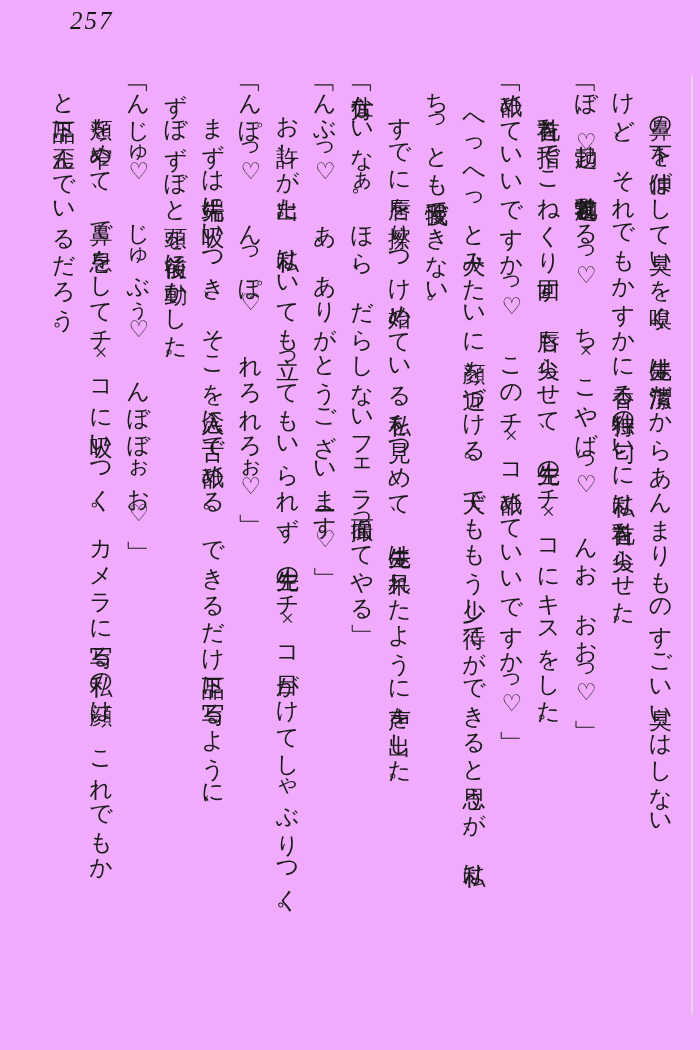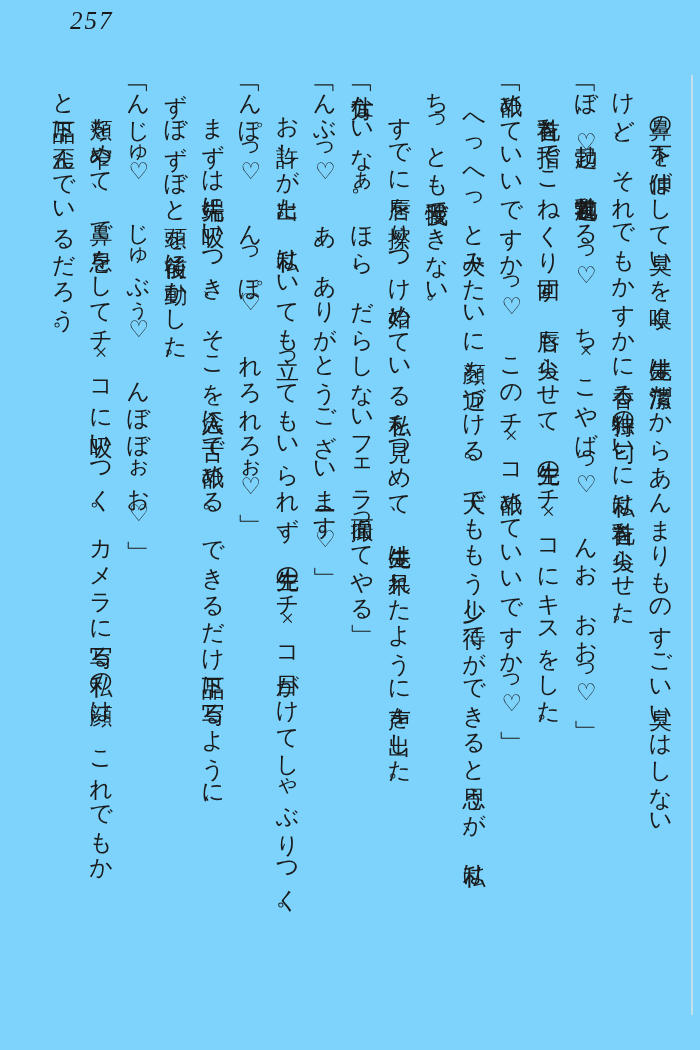--- a/index.html
+++ b/index.html
@@ -44,21 +44,21 @@
   }
   .text-block p {
     margin: 0;
     padding: 0;
     white-space: nowrap;
   }
 </style>
 </head>
 <body>
 
-<div class="page" style="background: #7dd3fc; color: rgb(26, 26, 26);">
+<div class="page" style="background: #f0abfc; color: rgb(26, 26, 26);">
   <div class="page-number">257</div>
 
   <div class="scan-artifact"></div>
 
   <div class="text-block">
       <p>　鼻の下を伸ばして臭いを嗅ぐ。先生は清潔だからあんまりものすごい臭いはしない</p>
       <p>けど、それでもかすかに香る独特の匂いに私は乳首を尖らせた。</p>
       <p>「ぼ、勃起♡　乳首勃起するっ♡　ち×こやばっ♡　んお、おおっ♡」</p>
       <p>　乳首を指でこねくり回す。唇も尖らせて、先生のチ×コにキスをした。</p>
       <p>「舐めていいですかっ♡　このチ×コ舐めていいですかっ♡」</p>

